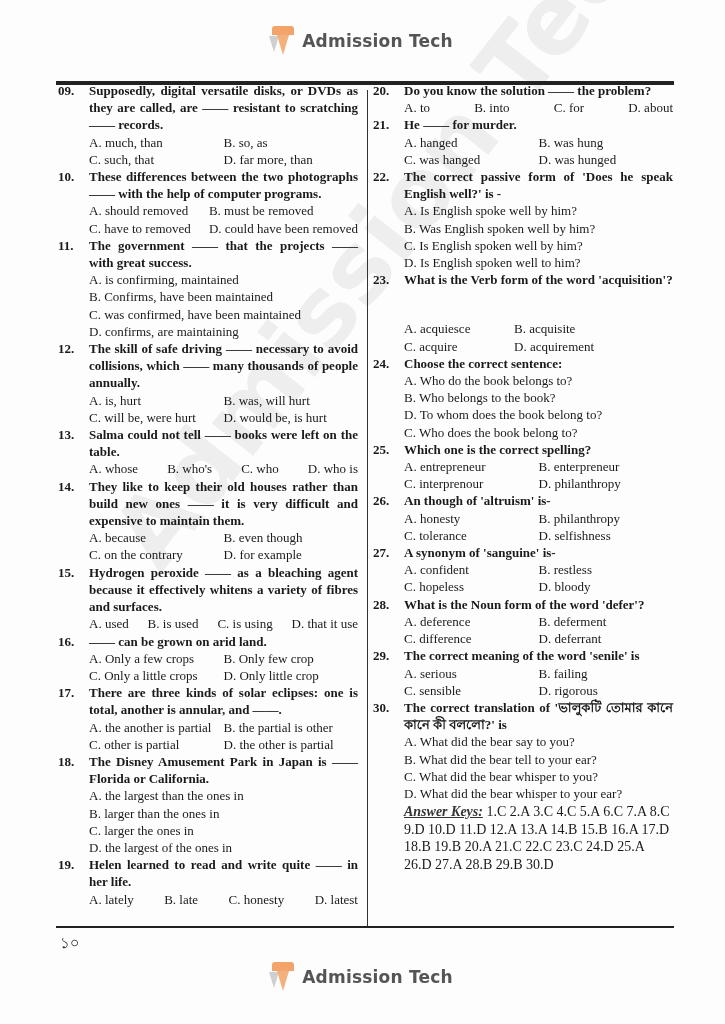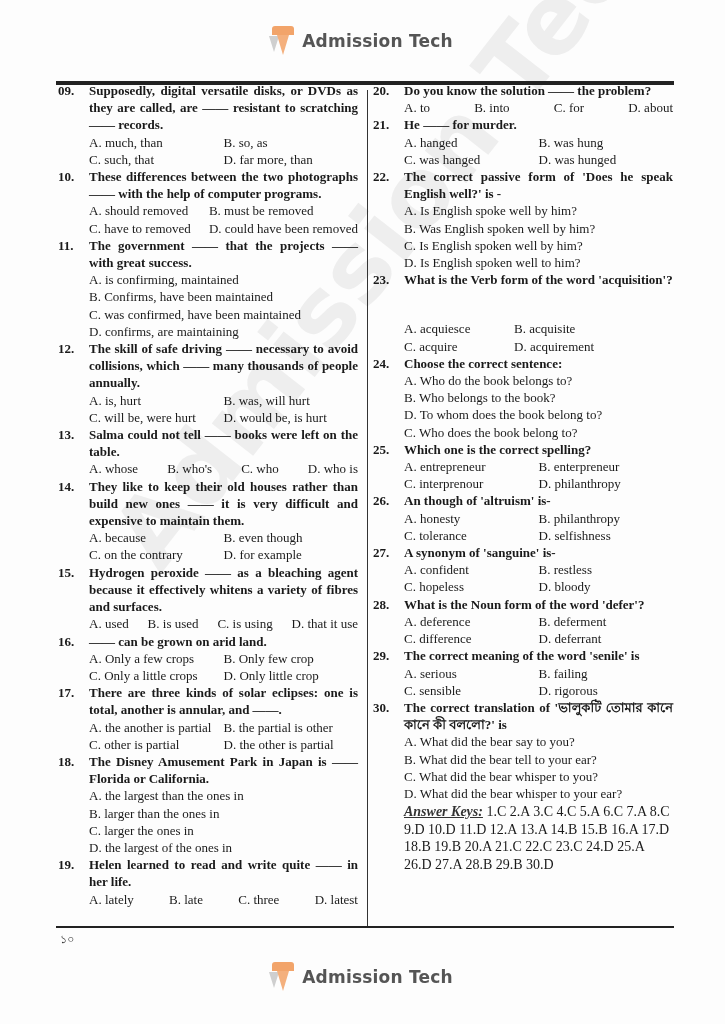--- a/index.html
+++ b/index.html
@@ -15,21 +15,21 @@
   .brand-logo { width:22px; height:30px; position:relative; }
   .brand-logo .cap { position:absolute; left:0; top:0; width:22px; height:9px; background:#f2a46a; border-radius:3px 3px 0 0; }
   .brand-logo .body { position:absolute; left:5px; top:9px; width:0; height:0; border-left:6px solid transparent; border-right:6px solid transparent; border-top:20px solid #f4b07d; }
   .brand-logo .shadow { position:absolute; left:-3px; top:10px; width:0; height:0; border-left:5px solid transparent; border-right:5px solid transparent; border-top:16px solid #cfcfcf; }
   .brand-name { font-family:"DejaVu Sans", sans-serif; font-weight:bold; font-size:17px; color:#555; letter-spacing:0.2px; }
 
   .rule-top { position:absolute; left:56px; top:81px; width:618px; height:4px; background:#222; }
   .rule-bottom { position:absolute; left:56px; top:926px; width:618px; height:2px; background:#222; }
   .col-divider { position:absolute; left:367px; top:90px; width:1px; height:836px; background:#333; }
 
-  .page-num { position:absolute; left:60px; top:931px; font-size:11px; color:#333; font-family:"DejaVu Sans", sans-serif; }
+  .page-num { position:absolute; left:60px; top:931px; font-size:15px; color:#333; font-family:"DejaVu Sans", sans-serif; }
 
   .col { position:absolute; top:82px; font-size:13px; line-height:17.2px;font-family:Liberation Serif, serif; }
   .col.left { left:58px; width:300px; }
   .col.right { left:373px; width:300px; }
 
   .q { position:relative; padding-left:31px; }
   .qnum { position:absolute; left:0; top:0; font-weight:bold; }
   .qtext { font-weight:bold; text-align:justify; }
   .opts { display:grid; grid-template-columns: 1fr 1fr; }
   .opts.one { grid-template-columns: 1fr; }
@@ -162,21 +162,21 @@
         <span class="opt">C. larger the ones in</span>
         <span class="opt">D. the largest of the ones in</span>
       </div>
   </div>
     <div class="q">
     <span class="qnum">19.</span>
     <div class="qtext">Helen learned to read and write quite —— in her life.</div>
     <div class="opts four">
         <span class="opt">A. lately</span>
         <span class="opt">B. late</span>
-        <span class="opt">C. three</span>
+        <span class="opt">C. honesty</span>
         <span class="opt">D. latest</span>
       </div>
   </div>
   </div>
 <div class="col right" id="col-right">
     <div class="q">
     <span class="qnum">20.</span>
     <div class="qtext">Do you know the solution —— the problem?</div>
     <div class="opts four">
         <span class="opt">A. to</span>

